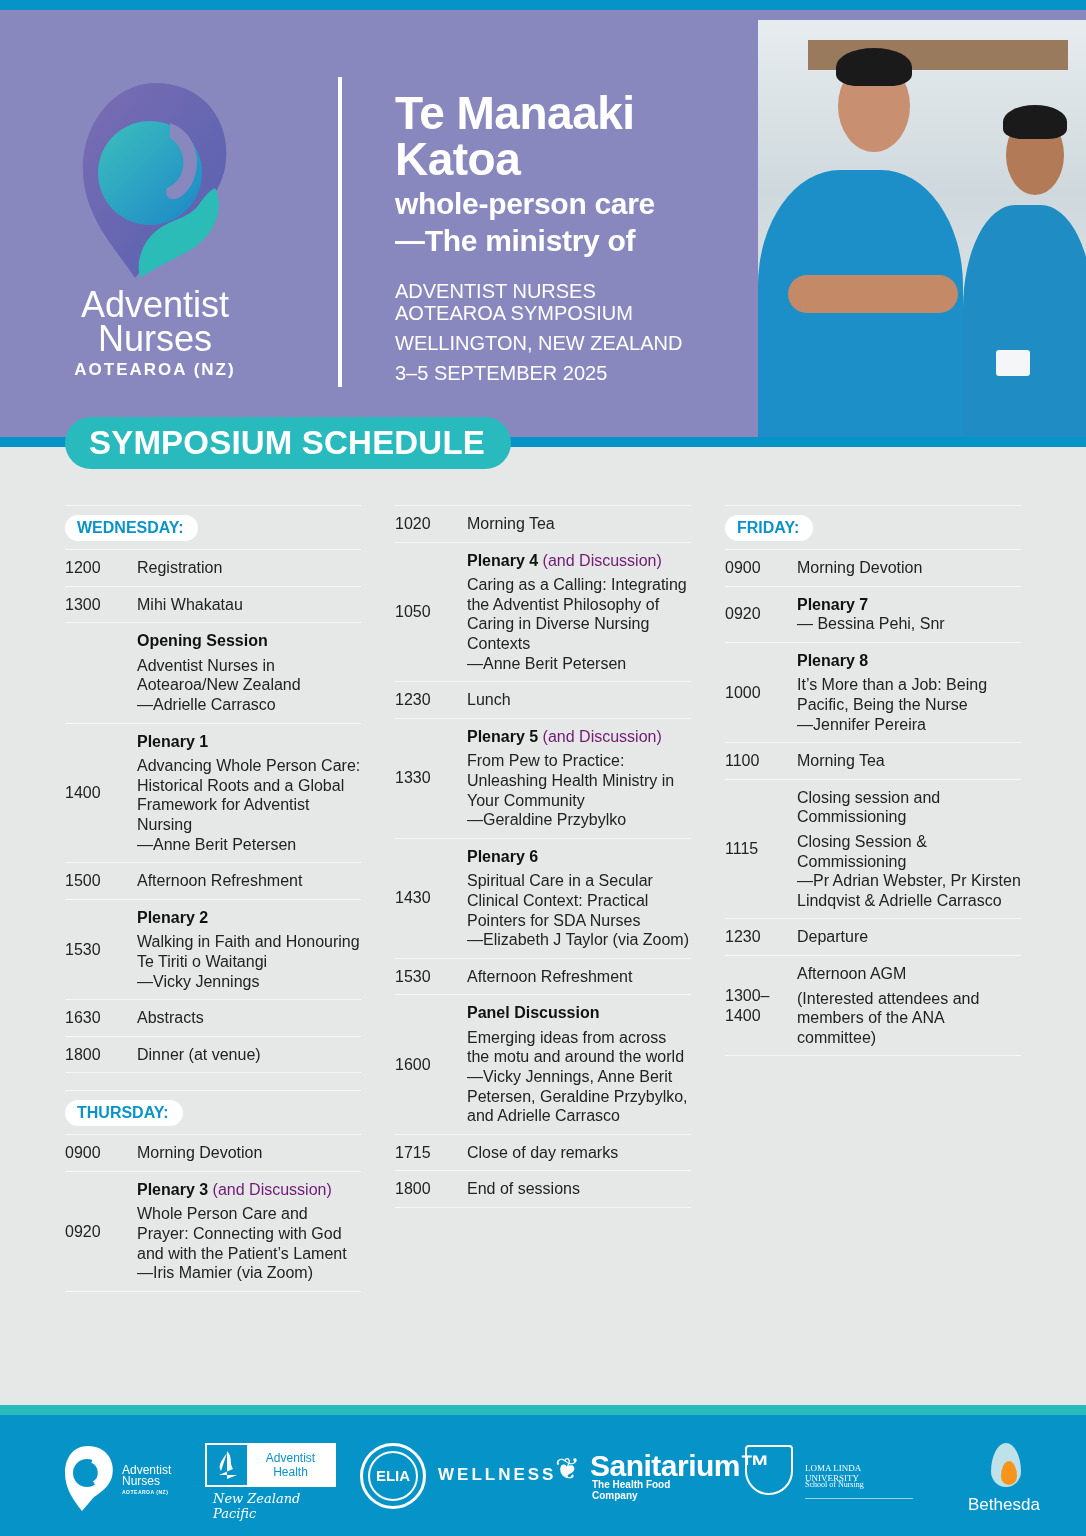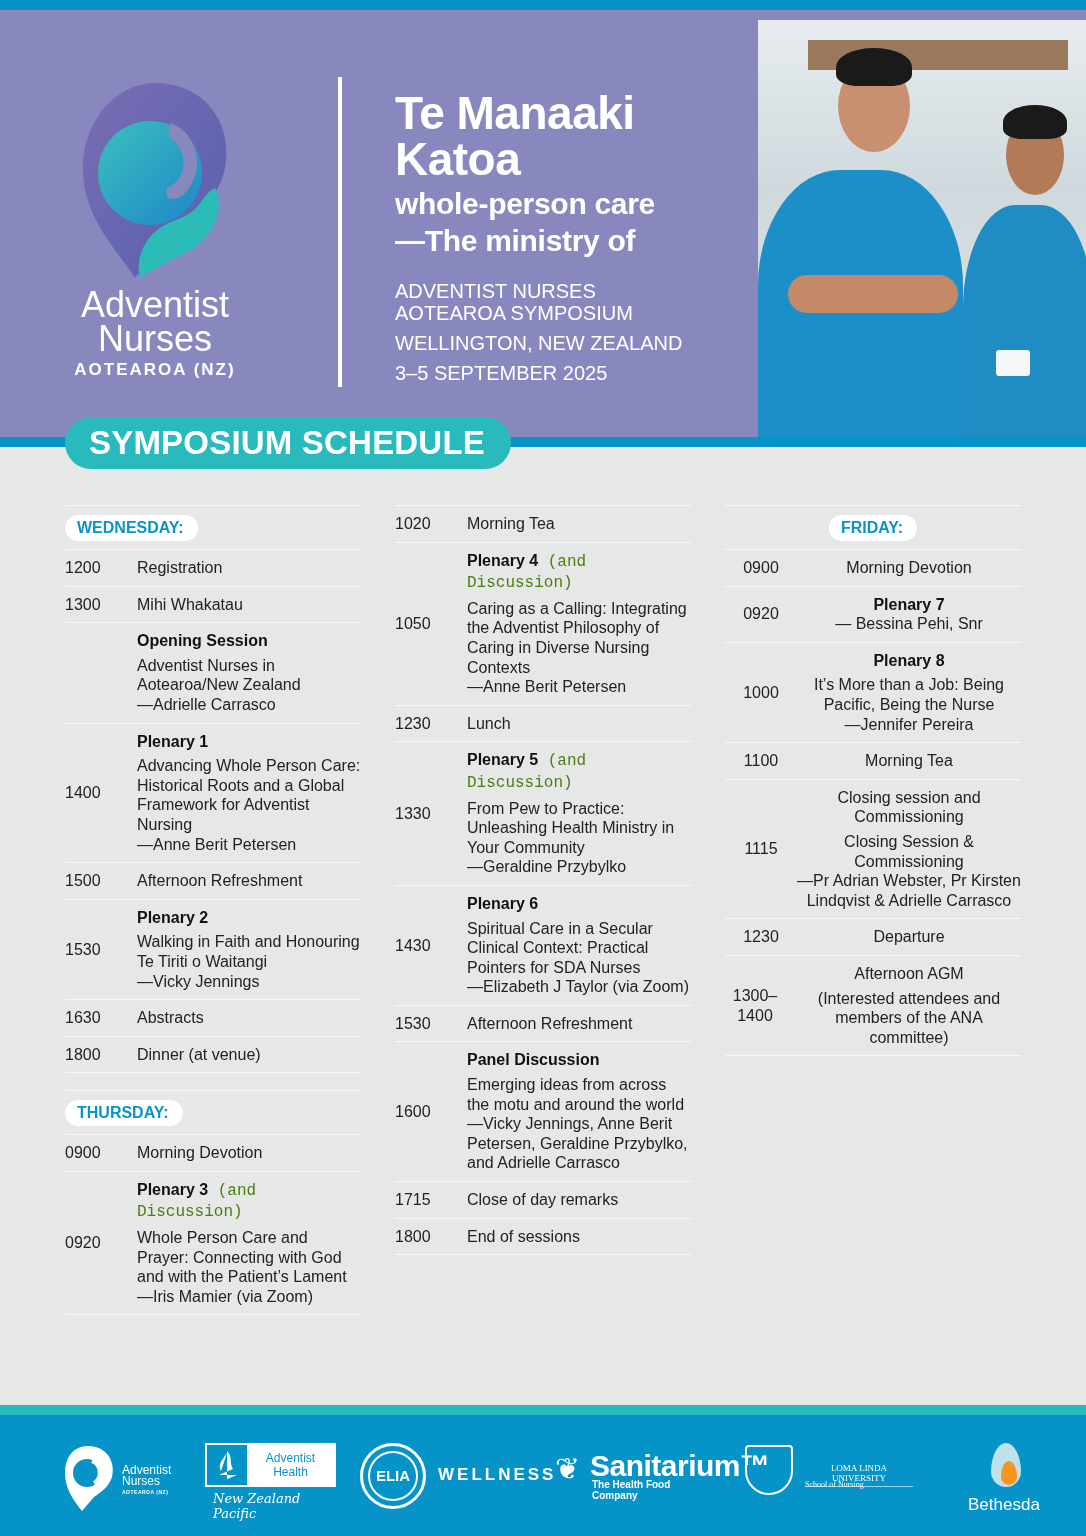--- a/index.html
+++ b/index.html
@@ -29,30 +29,30 @@
   .photo .nurse { position: absolute; border-radius: 40% 40% 6px 6px; background: #1c8fc9; }
   .photo .head { position: absolute; border-radius: 50%; background: #c89070; }
   .photo .hair { position: absolute; border-radius: 50% 50% 30% 30%; background: #1b1a1a; }
   .photo .arm { position: absolute; background: #f2f2f2; border-radius: 20px; }
 
   .schedule-pill { position: absolute; left: 65px; top: 417px; width: 446px; height: 52px; background: #28babd; border-radius: 26px; color: #fff; font-size: 33px; font-weight: 700; line-height: 52px; padding-left: 24px; letter-spacing: 0.2px; }
 
   .col { position: absolute; top: 505px; width: 296px; }
   .col1 { left: 65px; }
   .col2 { left: 395px; }
-  .col3 { left: 725px; text-align: center; }
+  .col3 { left: 725px; }
 
   .divider { border-top: 1.5px solid #f6f7f7; }
   .day { padding: 9px 0 8px; border-top: 1.5px solid #f6f7f7; }
   .day-pill { display: inline-block; background: #fff; color: #0a93c9; font-weight: 700; font-size: 16px; line-height: 26px; padding: 0 14px 0 12px; border-radius: 13px; }
   .row { display: flex; align-items: center; border-top: 1.5px solid #f6f7f7; padding: 8px 0 8px; font-size: 16px; line-height: 19.6px; color: #222; }
   .row .time { width: 72px; flex-shrink: 0; }
   .row .body { flex: 1; }
   .row .head { font-weight: 700; color: #111; }
-  .row .head .light { font-weight: 400; color: #4d7c0f; font-family: Liberation Mono, monospace; }
+  .row .head .light { font-weight: 400; color: #701a75; }
   .row .desc { margin-top: 5px; }
   .row .speaker { }
   .col-end { border-top: 1.5px solid #f6f7f7; }
 
   .footer-teal { position: absolute; left: 0; top: 1405px; width: 1086px; height: 10px; background: #28babd; }
   .footer { position: absolute; left: 0; top: 1415px; width: 1086px; height: 121px; background: #0693c8; color: #fff; }
   .sponsor { position: absolute; }
   .ana-logo { left: 62px; top: 28px; width: 125px; height: 70px; }
   .ana-logo .txt { position: absolute; left: 60px; top: 22px; font-size: 12px; line-height: 11px; }
   .ana-logo .txt .b { font-size: 5px; font-weight: 700; letter-spacing: 0.5px; }
@@ -64,21 +64,21 @@
   .elia-logo { left: 360px; top: 28px; width: 175px; height: 68px; }
   .elia-logo .ring { position: absolute; left: 0; top: 0; width: 66px; height: 66px; border-radius: 50%; border: 3px solid #fff; }
   .elia-logo .ring .in { position: absolute; left: 5px; top: 5px; width: 50px; height: 50px; border-radius: 50%; border: 2px solid #fff; text-align: center; line-height: 46px; font-weight: 700; font-size: 15px; }
   .elia-logo .w { position: absolute; left: 78px; top: 22px; font-size: 17px; font-weight: 700; letter-spacing: 3px; }
   .san-logo { left: 555px; top: 34px; width: 160px; height: 50px; }
   .san-logo .leaf { position: absolute; left: 0; top: 2px; font-size: 30px; }
   .san-logo .name { position: absolute; left: 35px; top: 0; font-size: 30px; font-weight: 700; letter-spacing: -0.5px; }
   .san-logo .tag { position: absolute; left: 37px; top: 30px; font-size: 10px; font-weight: 700; }
   .llu-logo { left: 745px; top: 30px; width: 170px; height: 54px; }
   .llu-logo .crest { position: absolute; left: 0; top: 0; width: 48px; height: 50px; border: 2px solid #fff; border-radius: 4px 4px 24px 24px; }
-  .llu-logo .n1 { position: absolute; left: 60px; top: 18px; font-family: "Liberation Serif", serif; font-size: 9px; padding-bottom: 3px; border-bottom: 1px solid rgba(255,255,255,0.6); width: 108px; text-align: center; }
+  .llu-logo .n1 { position: absolute; left: 60px; top: 18px; font-family: "Liberation Serif", serif; font-size: 9px; padding-bottom: 15px; border-bottom: 1px solid rgba(255,255,255,0.6); width: 108px; }
   .llu-logo .n2 { position: absolute; left: 60px; top: 35px; font-family: "Liberation Serif", serif; font-size: 8px; }
   .beth-logo { left: 940px; top: 28px; width: 90px; height: 72px; margin-left: 23px; }
   .beth-logo .flame { position: absolute; left: 28px; top: 0; width: 30px; height: 44px; background: #bfe2ea; border-radius: 50% 50% 50% 50% / 65% 65% 35% 35%; }
   .beth-logo .flame .inner { position: absolute; left: 10px; top: 18px; width: 16px; height: 24px; background: #f7941d; border-radius: 50% 50% 50% 50% / 65% 65% 35% 35%; }
   .beth-logo .name { position: absolute; left: 5px; top: 52px; font-size: 17px; }
 </style>
 </head>
 <body>
 
 <div class="top-stripe"></div>

